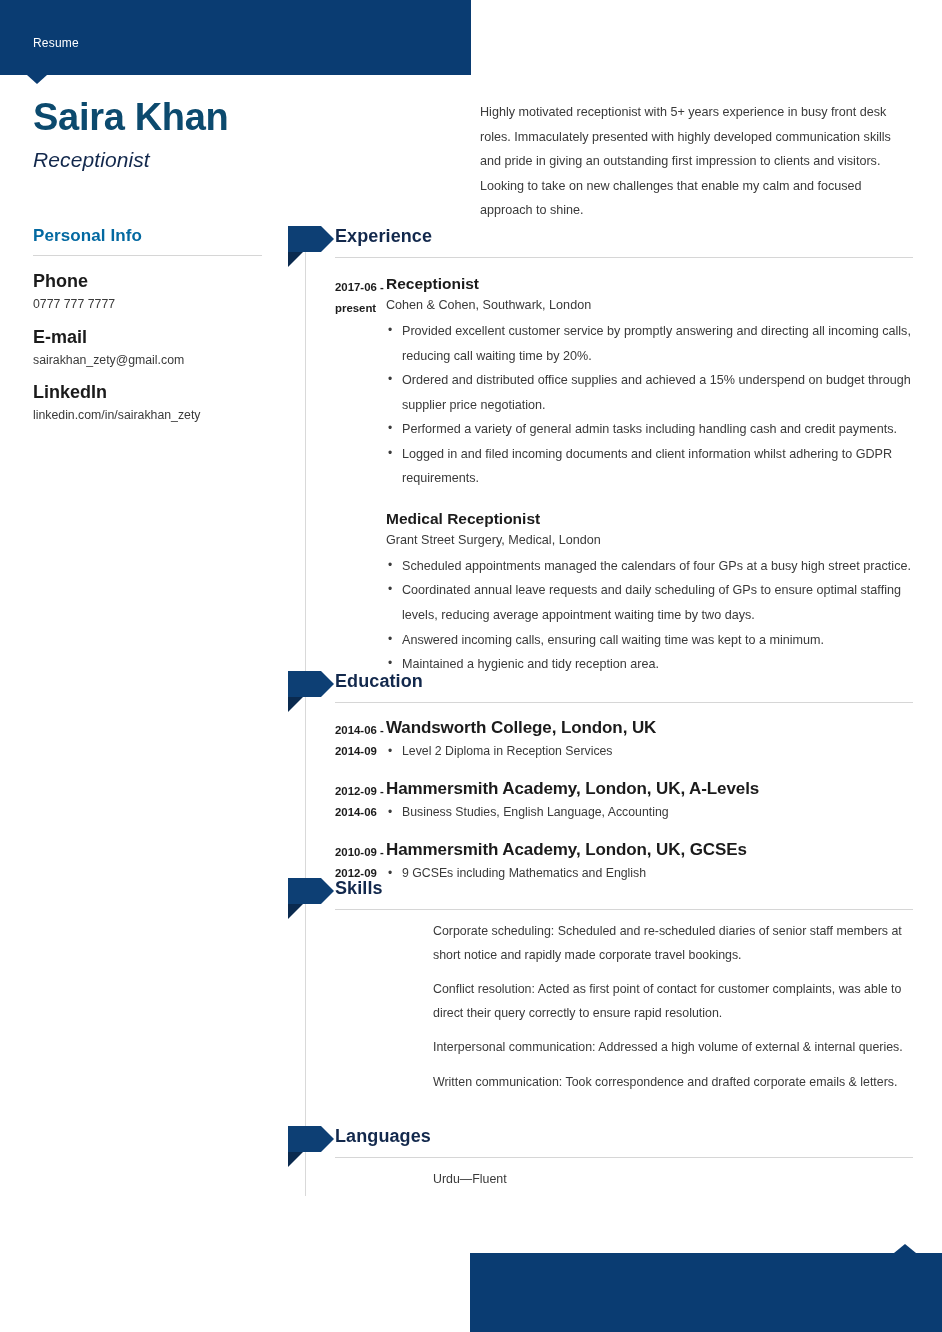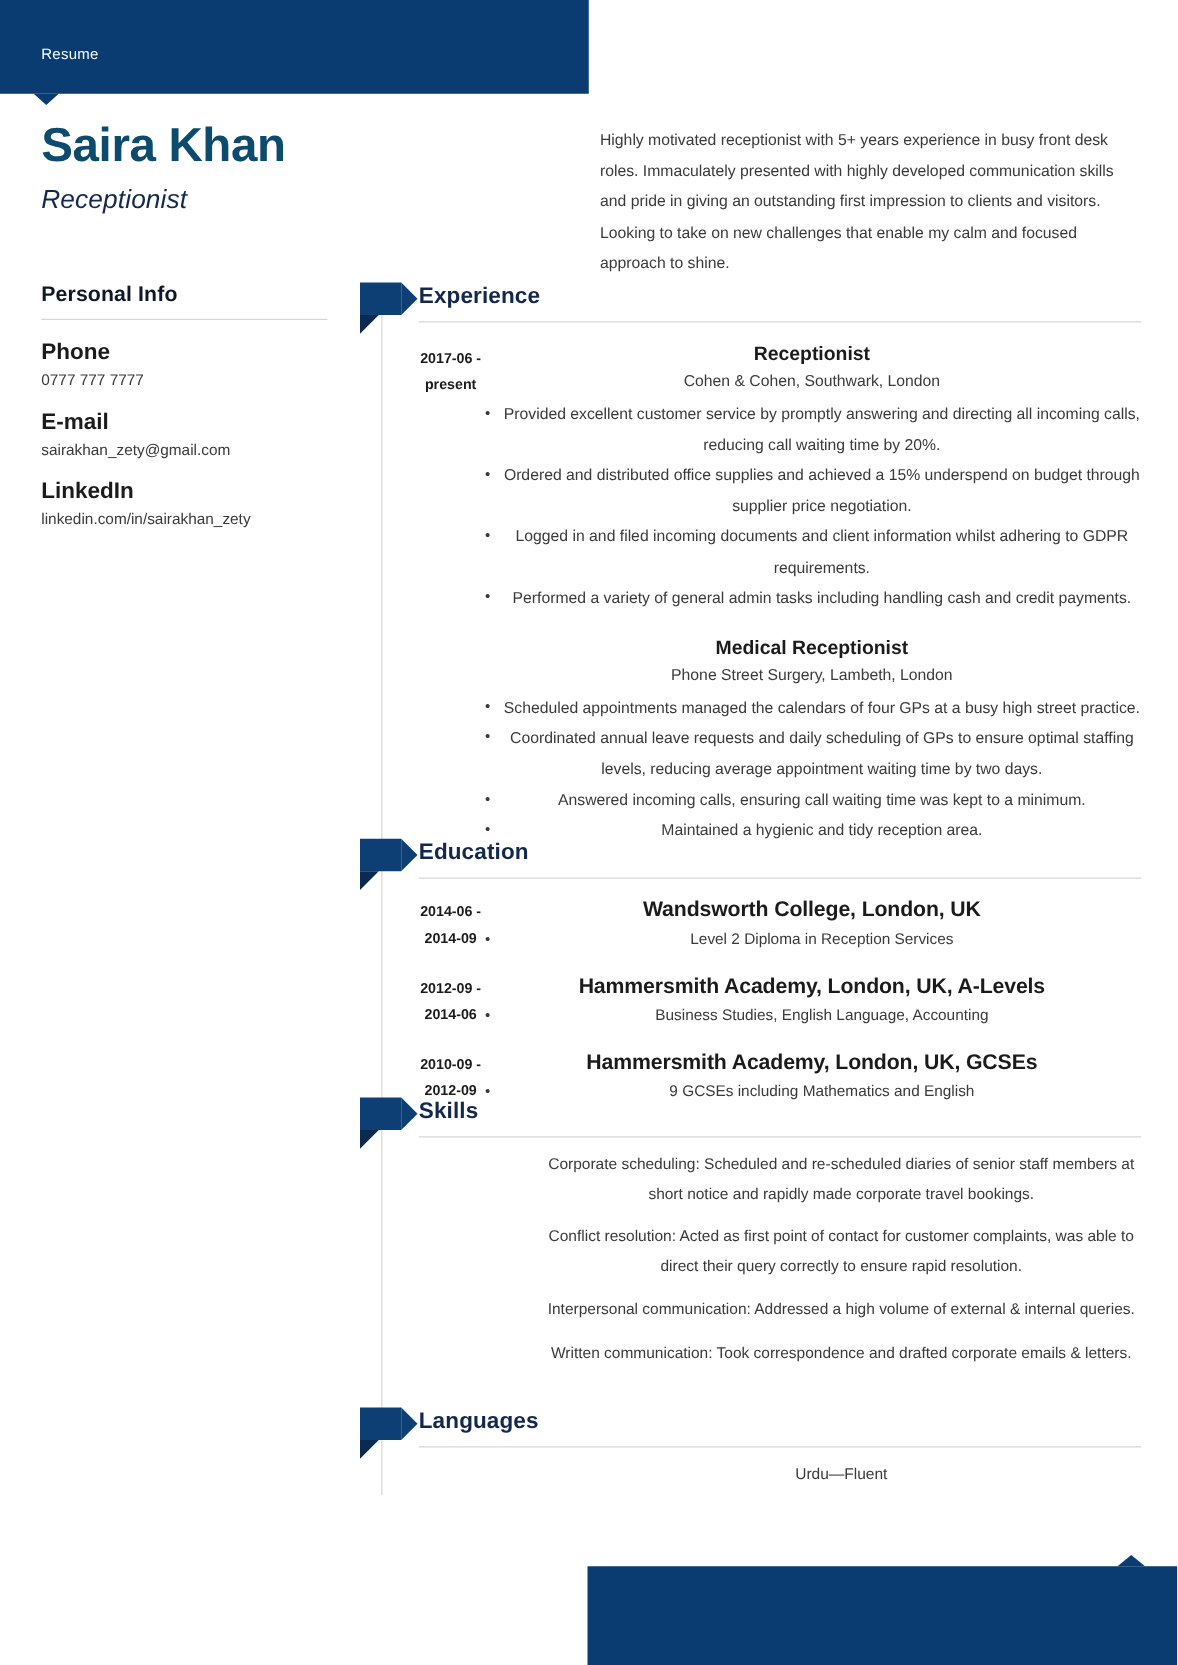--- a/index.html
+++ b/index.html
@@ -42,36 +42,36 @@
 
   
   .summary {
     position: absolute; left: 480px; top: 100px; width: 430px;
     font-size: 12.6px; line-height: 1.95; color: #3a3a3a; text-align: left;
   }
 
   
   .sidebar { position: absolute; left: 33px; top: 226px; width: 232px; }
   .sidebar-heading {
-    font-size: 17px; font-weight: bold; color: #0f172a;
+    font-size: 17px; font-weight: bold; color: #0369a1;
     padding-bottom: 9px; letter-spacing: .1px;
   }
   .sidebar-rule { height: 1px; background: #d6d6d6; width: 229px; margin-bottom: 15px; }
   .info-item { margin-bottom: 14px; }
   .info-label { font-size: 18px; font-weight: bold; color: #1b1b1b; margin-bottom: 4px; }
   .info-value { font-size: 12.3px; color: #3a3a3a; line-height: 1.35; }
 
   
   .timeline {
     position: absolute; left: 305px; top: 228px;
     width: 1px; height: 968px; background: #d9d9d9;
   }
 
   
-  .section { position: absolute; left: 288px; width: 625px; text-align: center; }
+  .section { position: absolute; left: 288px; width: 625px; }
   .section-head { position: relative; height: 34px; }
   .flag {
     position: absolute; left: 0; top: 0; width: 46px; height: 26px;
   }
   .flag-body {
     position: absolute; left: 0; top: 0; width: 33px; height: 26px;
     background: #0d3f74;
   }
   .flag-tip {
     position: absolute; left: 33px; top: 0;
@@ -185,31 +185,31 @@
     </div>
 
     <div class="entry">
       <div class="entry-dates">2017-06 - present</div>
       <div class="entry-body">
         <div class="entry-role">Receptionist</div>
         <div class="entry-org">Cohen &amp; Cohen, Southwark, London</div>
         <ul class="bullets">
           <li>Provided excellent customer service by promptly answering and directing all incoming calls, reducing call waiting time by 20%.</li>
           <li>Ordered and distributed office supplies and achieved a 15% underspend on budget through supplier price negotiation.</li>
+          <li>Performed a variety of general admin tasks including handling cash and credit payments.</li>
           <li>Logged in and filed incoming documents and client information whilst adhering to GDPR requirements.</li>
-          <li>Performed a variety of general admin tasks including handling cash and credit payments.</li>
         </ul>
       </div>
     </div>
 
     <div class="entry" style="margin-top:18px;">
       <div class="entry-dates"></div>
       <div class="entry-body">
         <div class="entry-role">Medical Receptionist</div>
-        <div class="entry-org">Phone Street Surgery, Lambeth, London</div>
+        <div class="entry-org">Grant Street Surgery, Medical, London</div>
         <ul class="bullets">
           <li>Scheduled appointments managed the calendars of four GPs at a busy high street practice.</li>
           <li>Coordinated annual leave requests and daily scheduling of GPs to ensure optimal staffing levels, reducing average appointment waiting time by two days.</li>
           <li>Answered incoming calls, ensuring call waiting time was kept to a minimum.</li>
           <li>Maintained a hygienic and tidy reception area.</li>
         </ul>
       </div>
     </div>
   </div>
 

